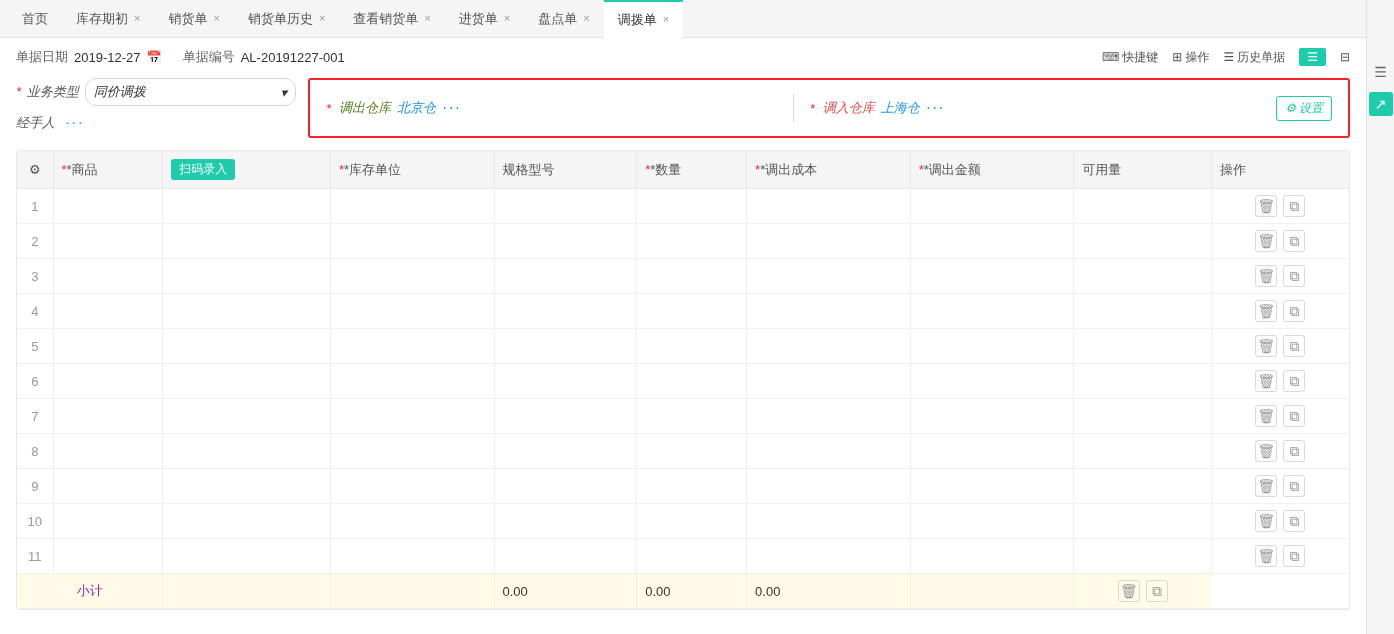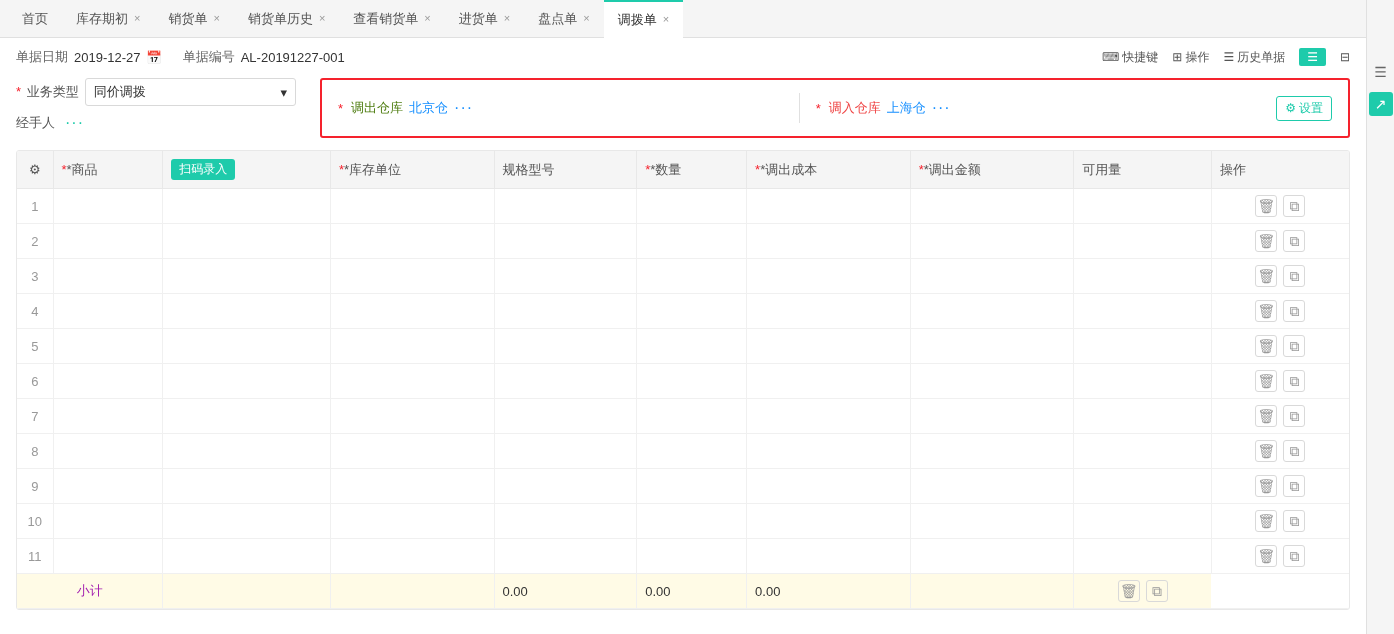--- a/index.html
+++ b/index.html
@@ -72,36 +72,37 @@
     .toolbar-btn-active {
       background: #1ecbab;
       color: #fff;
       padding: 2px 8px;
       border-radius: 2px;
     }
 
     
     .form-area {
       display: flex; align-items: flex-start;
-      gap: 24px;
+      gap: 12px;
       margin-bottom: 12px;
+      font-style: italic;
     }
     .form-left {
       display: flex; flex-direction: column; gap: 8px;
       width: 280px;
     }
     .field-row {
       display: flex; align-items: center; gap: 6px;
     }
     .field-label { color: #555; white-space: nowrap; font-size: 13px; }
     .required-star { color: #f5222d; margin-right: 2px; }
     .field-select {
       flex: 1;
       border: 1px solid #d9d9d9;
-      border-radius: 3px;
+      border-radius: 11px;
       padding: 4px 8px;
       font-size: 13px;
       display: flex; align-items: center; justify-content: space-between;
       cursor: pointer;
       background: #fff;
       min-width: 140px;
     }
     .field-placeholder { color: #bbb; }
     .field-dots { color: #1ecbab; cursor: pointer; margin-left: 4px; font-size: 16px; line-height: 1; letter-spacing: 1px; }
 

